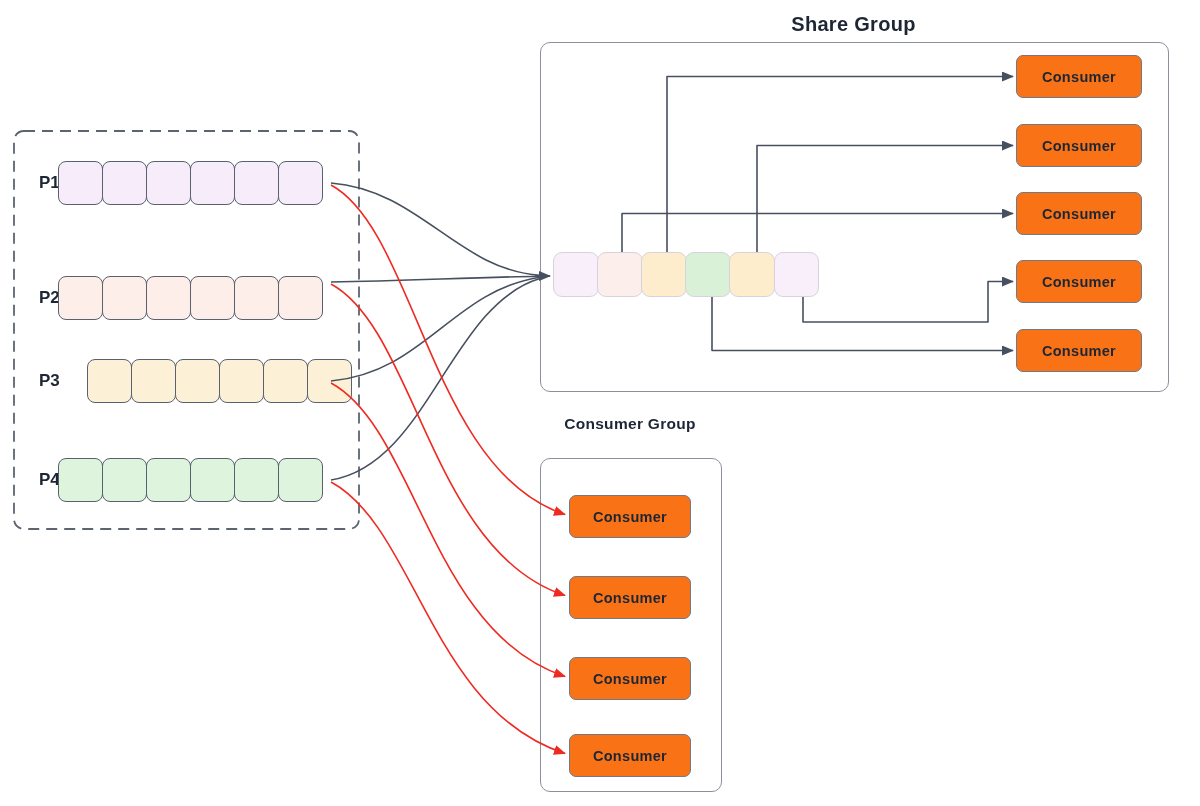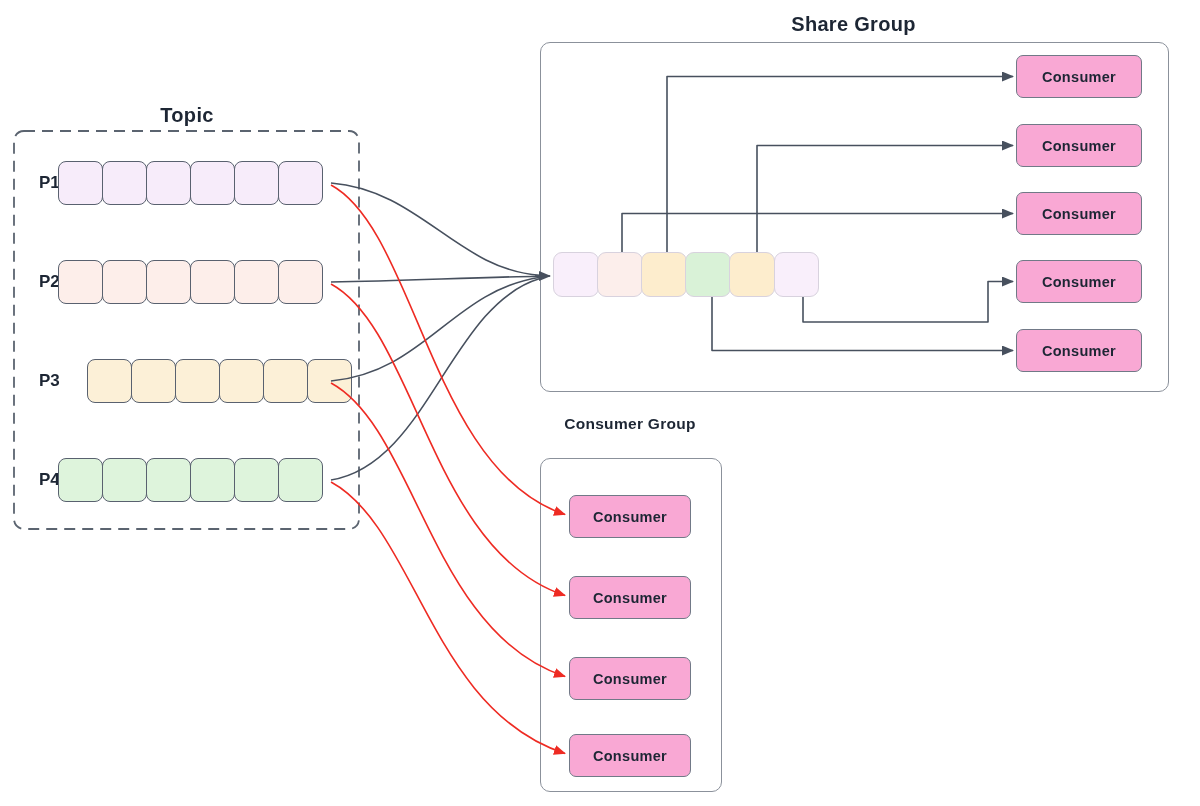--- a/index.html
+++ b/index.html
@@ -26,54 +26,53 @@
     box-sizing:border-box;width:45.4px;height:44px;border-radius:8px;
     border:1.4px solid var(--cell_border_dark);
   }
   .cell + .cell{margin-left:-1.4px;}
   
   .queue{position:absolute;left:553px;top:252px;display:flex;height:45px;}
   .queue .cell{width:45.5px;height:45px;border-radius:9px;border:1.4px solid var(--cell_border_light);}
   .queue .cell + .cell{margin-left:-1.4px;}
   
   .consumer{
-    position:absolute;box-sizing:border-box;background:#f9a8d4;
+    position:absolute;box-sizing:border-box;background:#f97316;
     border:1.5px solid var(--box_border);border-radius:7px;
     display:flex;align-items:center;justify-content:center;
     font-weight:700;font-size:14.5px;letter-spacing:.3px;color:var(--text);
   }
   .consumer.sg{width:126px;height:43px;left:1016px;}
   .consumer.cg{width:122px;height:43px;left:569px;}
   
   .connectors{position:absolute;left:0;top:0;z-index:5;pointer-events:none;}
   .ln-dark{fill:none;stroke:var(--connector);stroke-width:1.6;stroke-linejoin:round;}
   .ln-red{fill:none;stroke:var(--highlight);stroke-width:1.6;}
   .fill-dark{fill:var(--connector);}
   .fill-red{fill:var(--highlight);}
   .topic-dash{fill:none;stroke:var(--group_dash);stroke-width:1.8;stroke-dasharray:11 7;}
 </style>
 </head>
 <body>
 
 <div class="canvas">
 
-  <div class="group-title" style="left:14px;top:104px;width:346px;">Topic</div>
 
   <div class="p-row" style="top:161px;">
     <span class="p-label">P1</span>
     <div class="cells">
         <div class="cell" style="background: rgb(247, 236, 250);"></div>
         <div class="cell" style="background: rgb(247, 236, 250);"></div>
         <div class="cell" style="background: rgb(247, 236, 250);"></div>
         <div class="cell" style="background: rgb(247, 236, 250);"></div>
         <div class="cell" style="background: rgb(247, 236, 250);"></div>
         <div class="cell" style="background: rgb(247, 236, 250);"></div>
       </div>
   </div>
-  <div class="p-row" style="top:260px;justify-content:flex-end;">
+  <div class="p-row" style="top:276px;justify-content:flex-end;">
     <span class="p-label">P2</span>
     <div class="cells">
         <div class="cell" style="background: rgb(253, 238, 234);"></div>
         <div class="cell" style="background: rgb(253, 238, 234);"></div>
         <div class="cell" style="background: rgb(253, 238, 234);"></div>
         <div class="cell" style="background: rgb(253, 238, 234);"></div>
         <div class="cell" style="background: rgb(253, 238, 234);"></div>
         <div class="cell" style="background: rgb(253, 238, 234);"></div>
       </div>
   </div>

